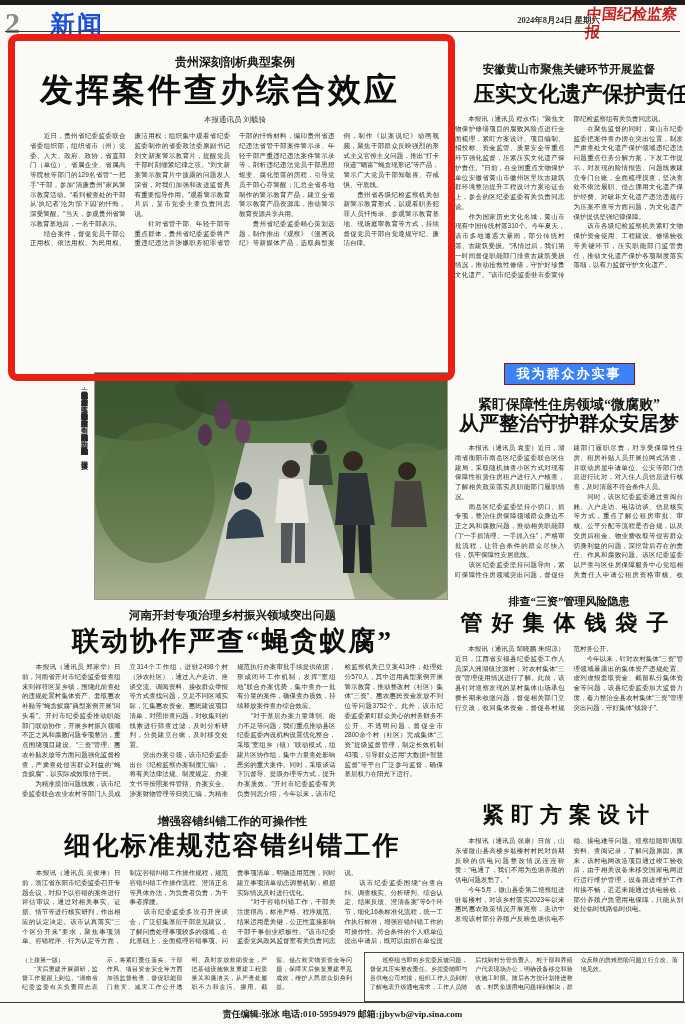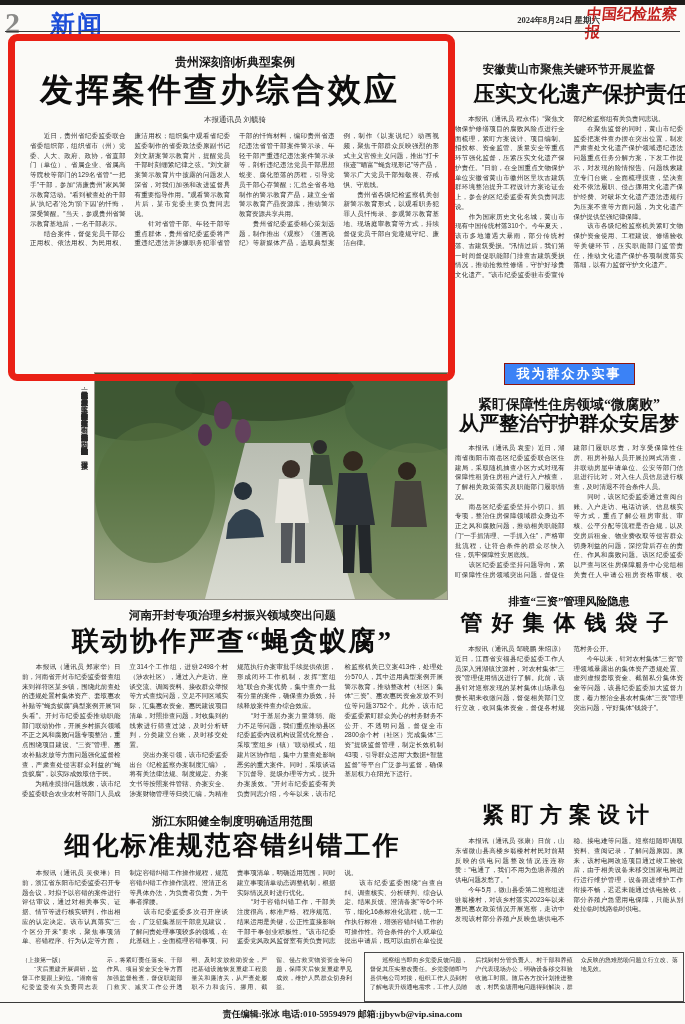--- a/index.html
+++ b/index.html
@@ -115,21 +115,21 @@
     </svg>
   </div>
 
   <div class="abs headline" style="left:20px;top:623px;width:425px;font-size:27px;letter-spacing:2px;">联动协作严查“蝇贪蚁腐”</div>
   <div class="abs kicker" style="left:20px;top:608px;width:425px;font-size:11.5px;">河南开封专项治理乡村振兴领域突出问题</div>
   <div class="abs body c4" style="left:22px;top:662px;width:421px;height:146px;">　　本报讯（通讯员 郑家华）日前，河南省开封市纪委监委督查组来到祥符区某乡镇，围绕此前查处的违规处置村集体资产、套取惠农补贴等“蝇贪蚁腐”典型案例开展“回头看”。开封市纪委监委推动职能部门联动协作，开展乡村振兴领域不正之风和腐败问题专项整治，重点围绕项目建设、“三资”管理、惠农补贴发放等方面问题强化监督检查，严肃查处侵害群众利益的“蝇贪蚁腐”，以实际成效取信于民。
 　　为精准摸排问题线索，该市纪委监委联合农业农村等部门人员成立314个工作组，进驻2498个村（涉农社区），通过入户走访、座谈交流、调阅资料、接收群众举报等方式查找问题，立足不同区域实际，汇集惠农资金、惠民建设项目清单，对照排查问题，对收集到的线索进行筛查过滤，及时分析研判，分类建立台账，及时移交处置。
 　　突出办案引领，该市纪委监委出台《纪检监察办案制度汇编》，将有关法律法规、制度规定、办案文书等按照案件管辖、办案安全、涉案财物管理等归类汇编，为精准规范执行办案审批手续提供依据，形成闭环工作机制，发挥“室组地”联合办案优势，集中查办一批有分量的案件，确保查办质效，持续释放案件查办综合效应。
 　　“对于基层办案力量薄弱、能力不足等问题，我们重点推动县区纪委监委内设机构设置优化整合，采取‘室组乡（镇）’联动模式，组建片区协作组，集中力量查处影响恶劣的重大案件。同时，采取谈话下沉督导、提级办理等方式，提升办案质效。”开封市纪委监委有关负责同志介绍，今年以来，该市纪检监察机关已立案413件，处理处分570人，其中运用典型案例开展警示教育，推动整改村（社区）集体“三资”、惠农惠民资金发放不到位等问题3752个。此外，该市纪委监委紧盯群众关心的村务财务不公开、不透明问题，督促全市2800余个村（社区）完成集体“三资”提级监督管理，制定长效机制43项，引导群众运用“大数据+智慧监督”等平台广泛参与监督，确保基层权力在阳光下运行。</div>
 
-  <div class="abs kicker" style="left:20px;top:814px;width:425px;font-size:11.5px;">浙江东阳健全制度明确适用范围</div>
+  <div class="abs kicker" style="left:20px;top:814px;width:425px;font-size:11.5px;">增强容错纠错工作的可操作性</div>
   <div class="abs headline" style="left:20px;top:828px;width:425px;font-size:26px;letter-spacing:2px;">细化标准规范容错纠错工作</div>
   <div class="abs body c4" style="left:22px;top:868px;width:421px;height:82px;">　　本报讯（通讯员 吴俊琳）日前，浙江省东阳市纪委监委召开专题会议，对拟予以容错的案件进行评估审议，通过对相关事实、证据、情节等进行核实研判，作出相应的认定决定。该市认真落实“三个区分开来”要求，聚焦事项清单、容错程序、行为认定等方面，制定容错纠错工作操作规程，规范容错纠错工作操作流程、澄清正名等具体办法，为负责者负责，为干事者撑腰。
 　　该市纪委监委多次召开座谈会，广泛征集基层干部意见建议，了解问责处理事项较多的领域，在此基础上，全面梳理容错事项、问责事项清单，明确适用范围，同时建立事项清单动态调整机制，根据实际情况及时进行优化。
 　　“对于容错纠错工作，干部关注度很高，标准严格、程序规范、结果运用是关键，公正性直接影响干部干事创业积极性。”该市纪委监委党风政风监督室有关负责同志说。
 　　该市纪委监委围绕“自查自纠、调查核实、分析研判、综合认定、结果反馈、澄清备案”等6个环节，细化16条标准化流程，统一工作执行标准，增强容错纠错工作的可操作性。符合条件的个人或单位提出申请后，既可以由所在单位提出书面申请，也可以由相关承办部门在查处问题过程中分析研判后直接启动，同时，凡是涉及问责事项，要求在调查处置中研判是否存在容错情形，列明容错建议，确保容错纠错事项及时办理、快速响应。</div>
 
   <div class="abs body c4" style="left:22px;top:956px;width:330px;height:44px;font-size:6px;">（上接第一版）
 　　“灾后重建开展调研，监督工作要跟上到位。”湖南省纪委监委有关负责同志表示，将紧盯责任落实、干部作风、项目资金安全等方面加强监督检查，督促职能部门救灾、减灾工作公开透明、及时发放救助资金，严把基础设施恢复重建工程质量关和廉洁关，从严查处履职不力和贪污、挪用、截留、侵占救灾物资资金等问题，保障灾后恢复重建早见成效，维护人民群众切身利益。</div>
 
   <div class="abs boxitem" style="left:364px;top:952px;width:308px;height:42px;">

